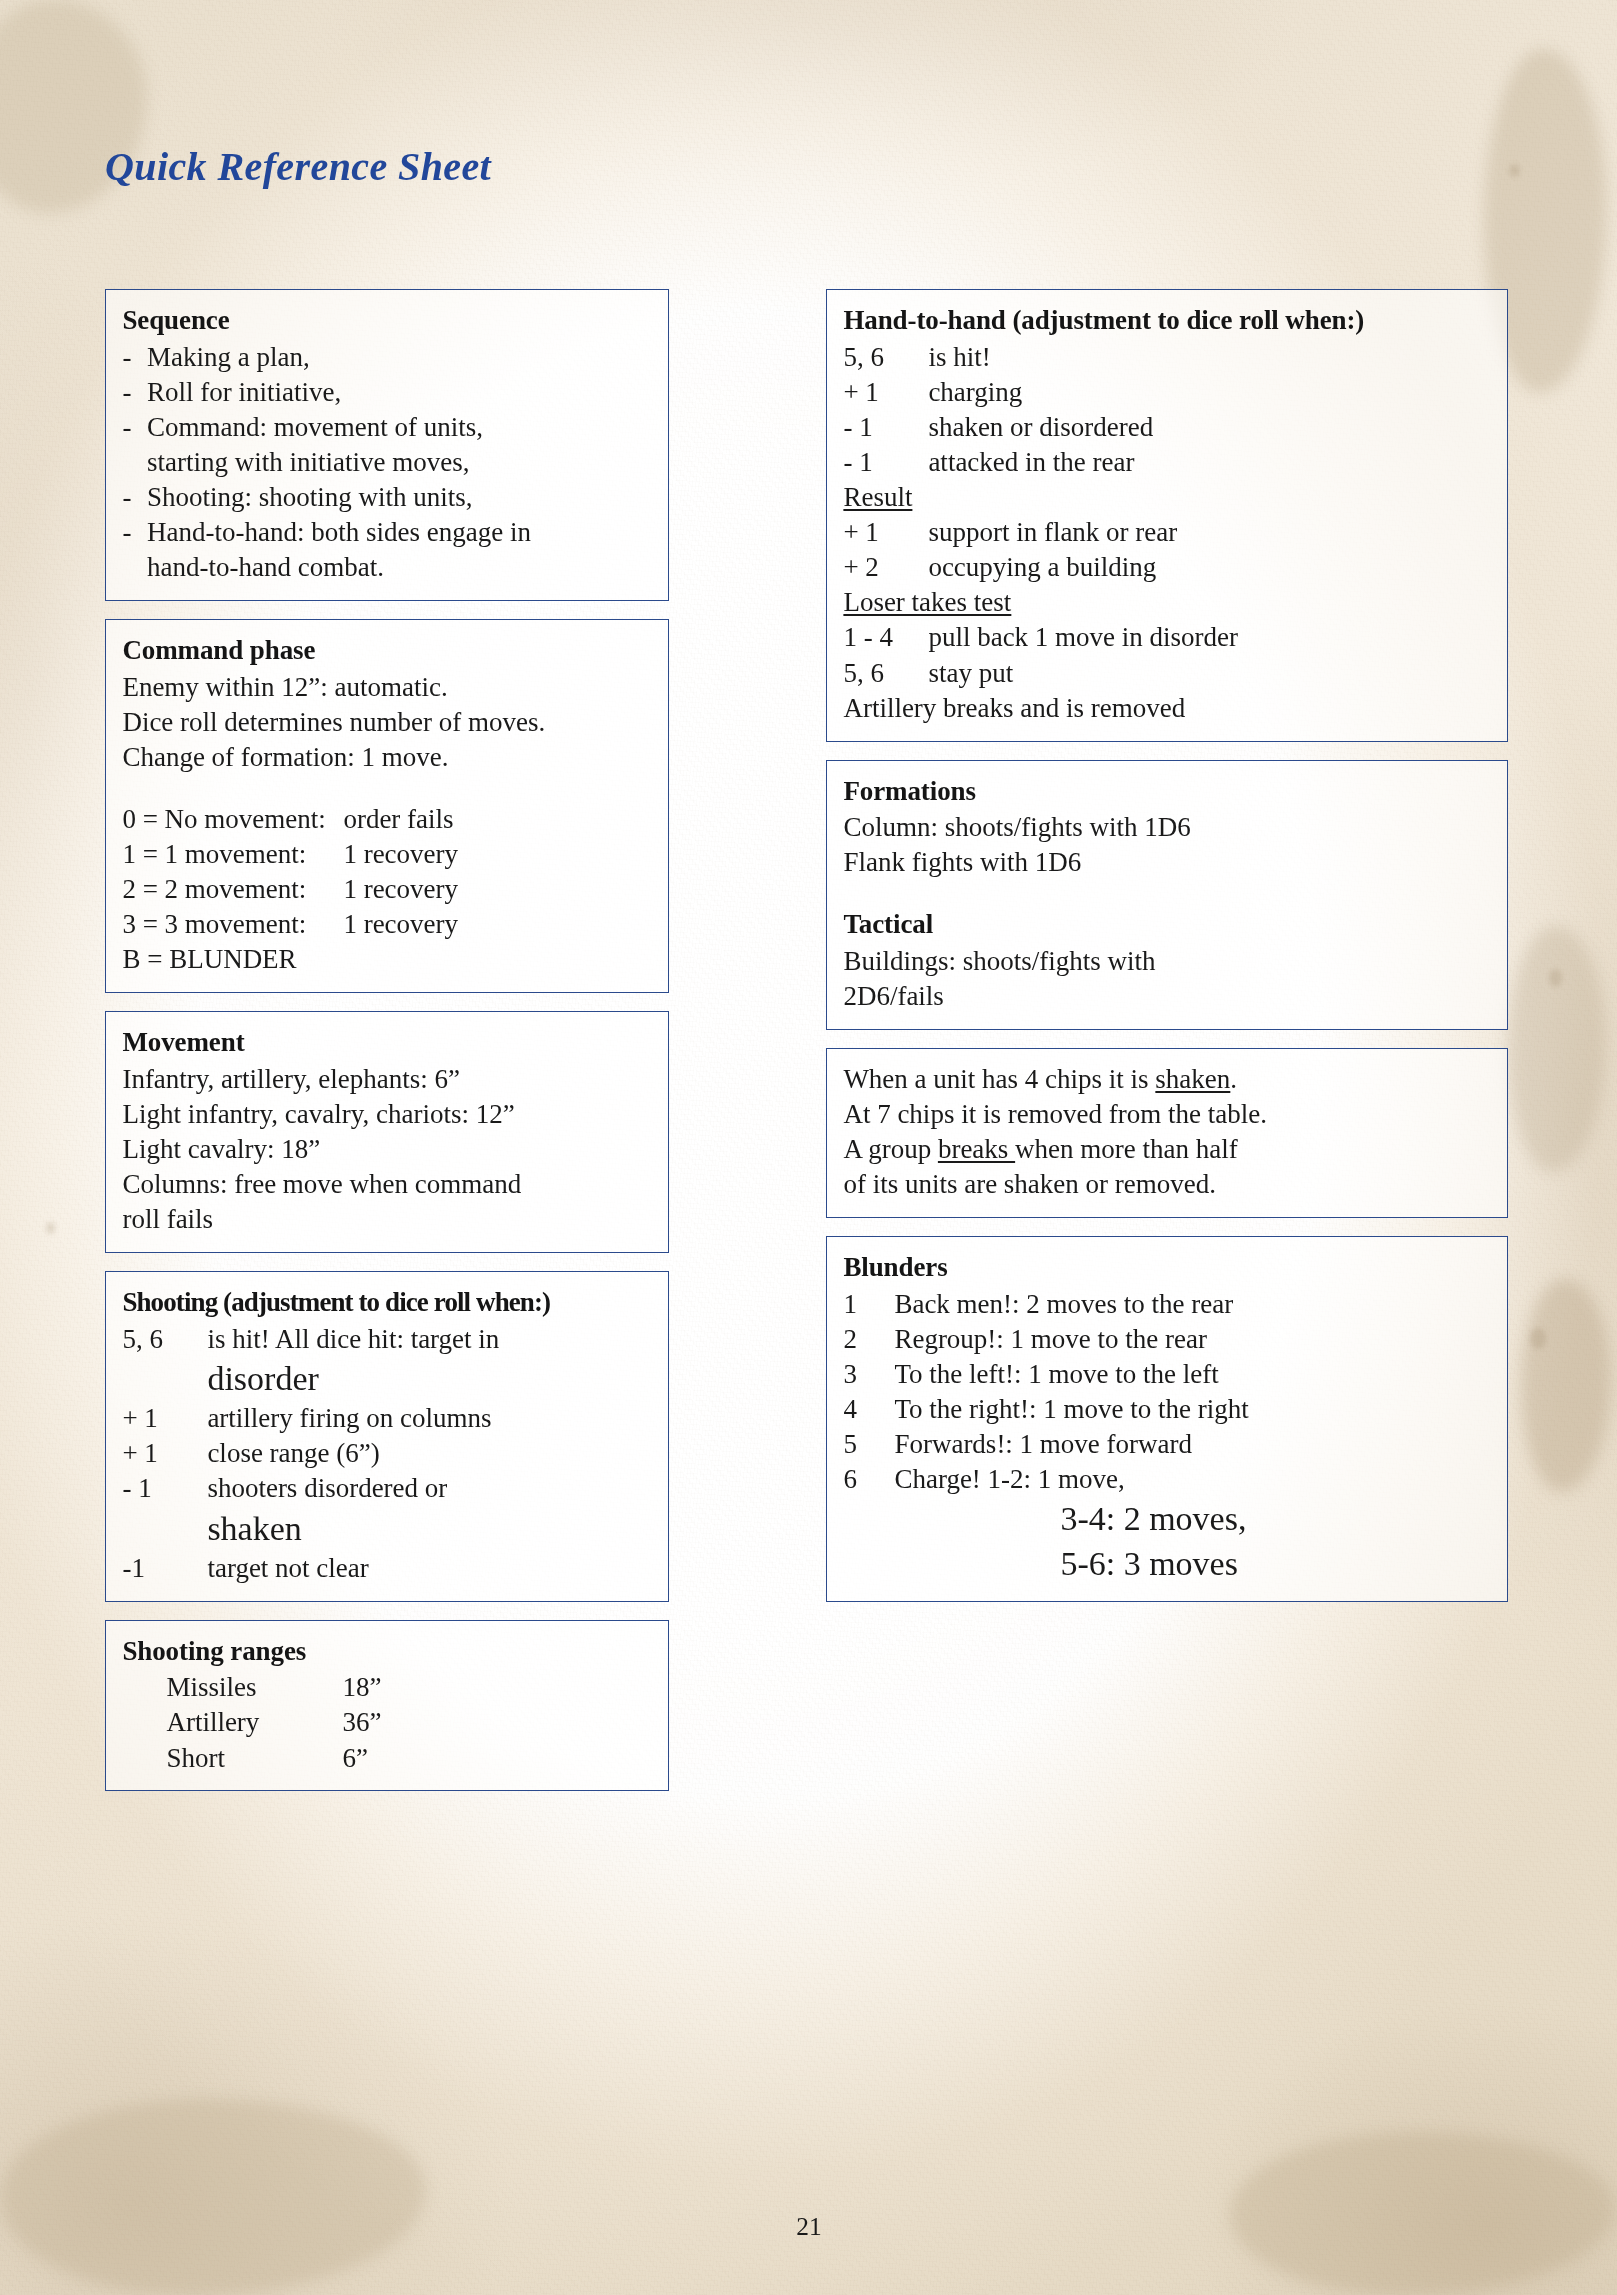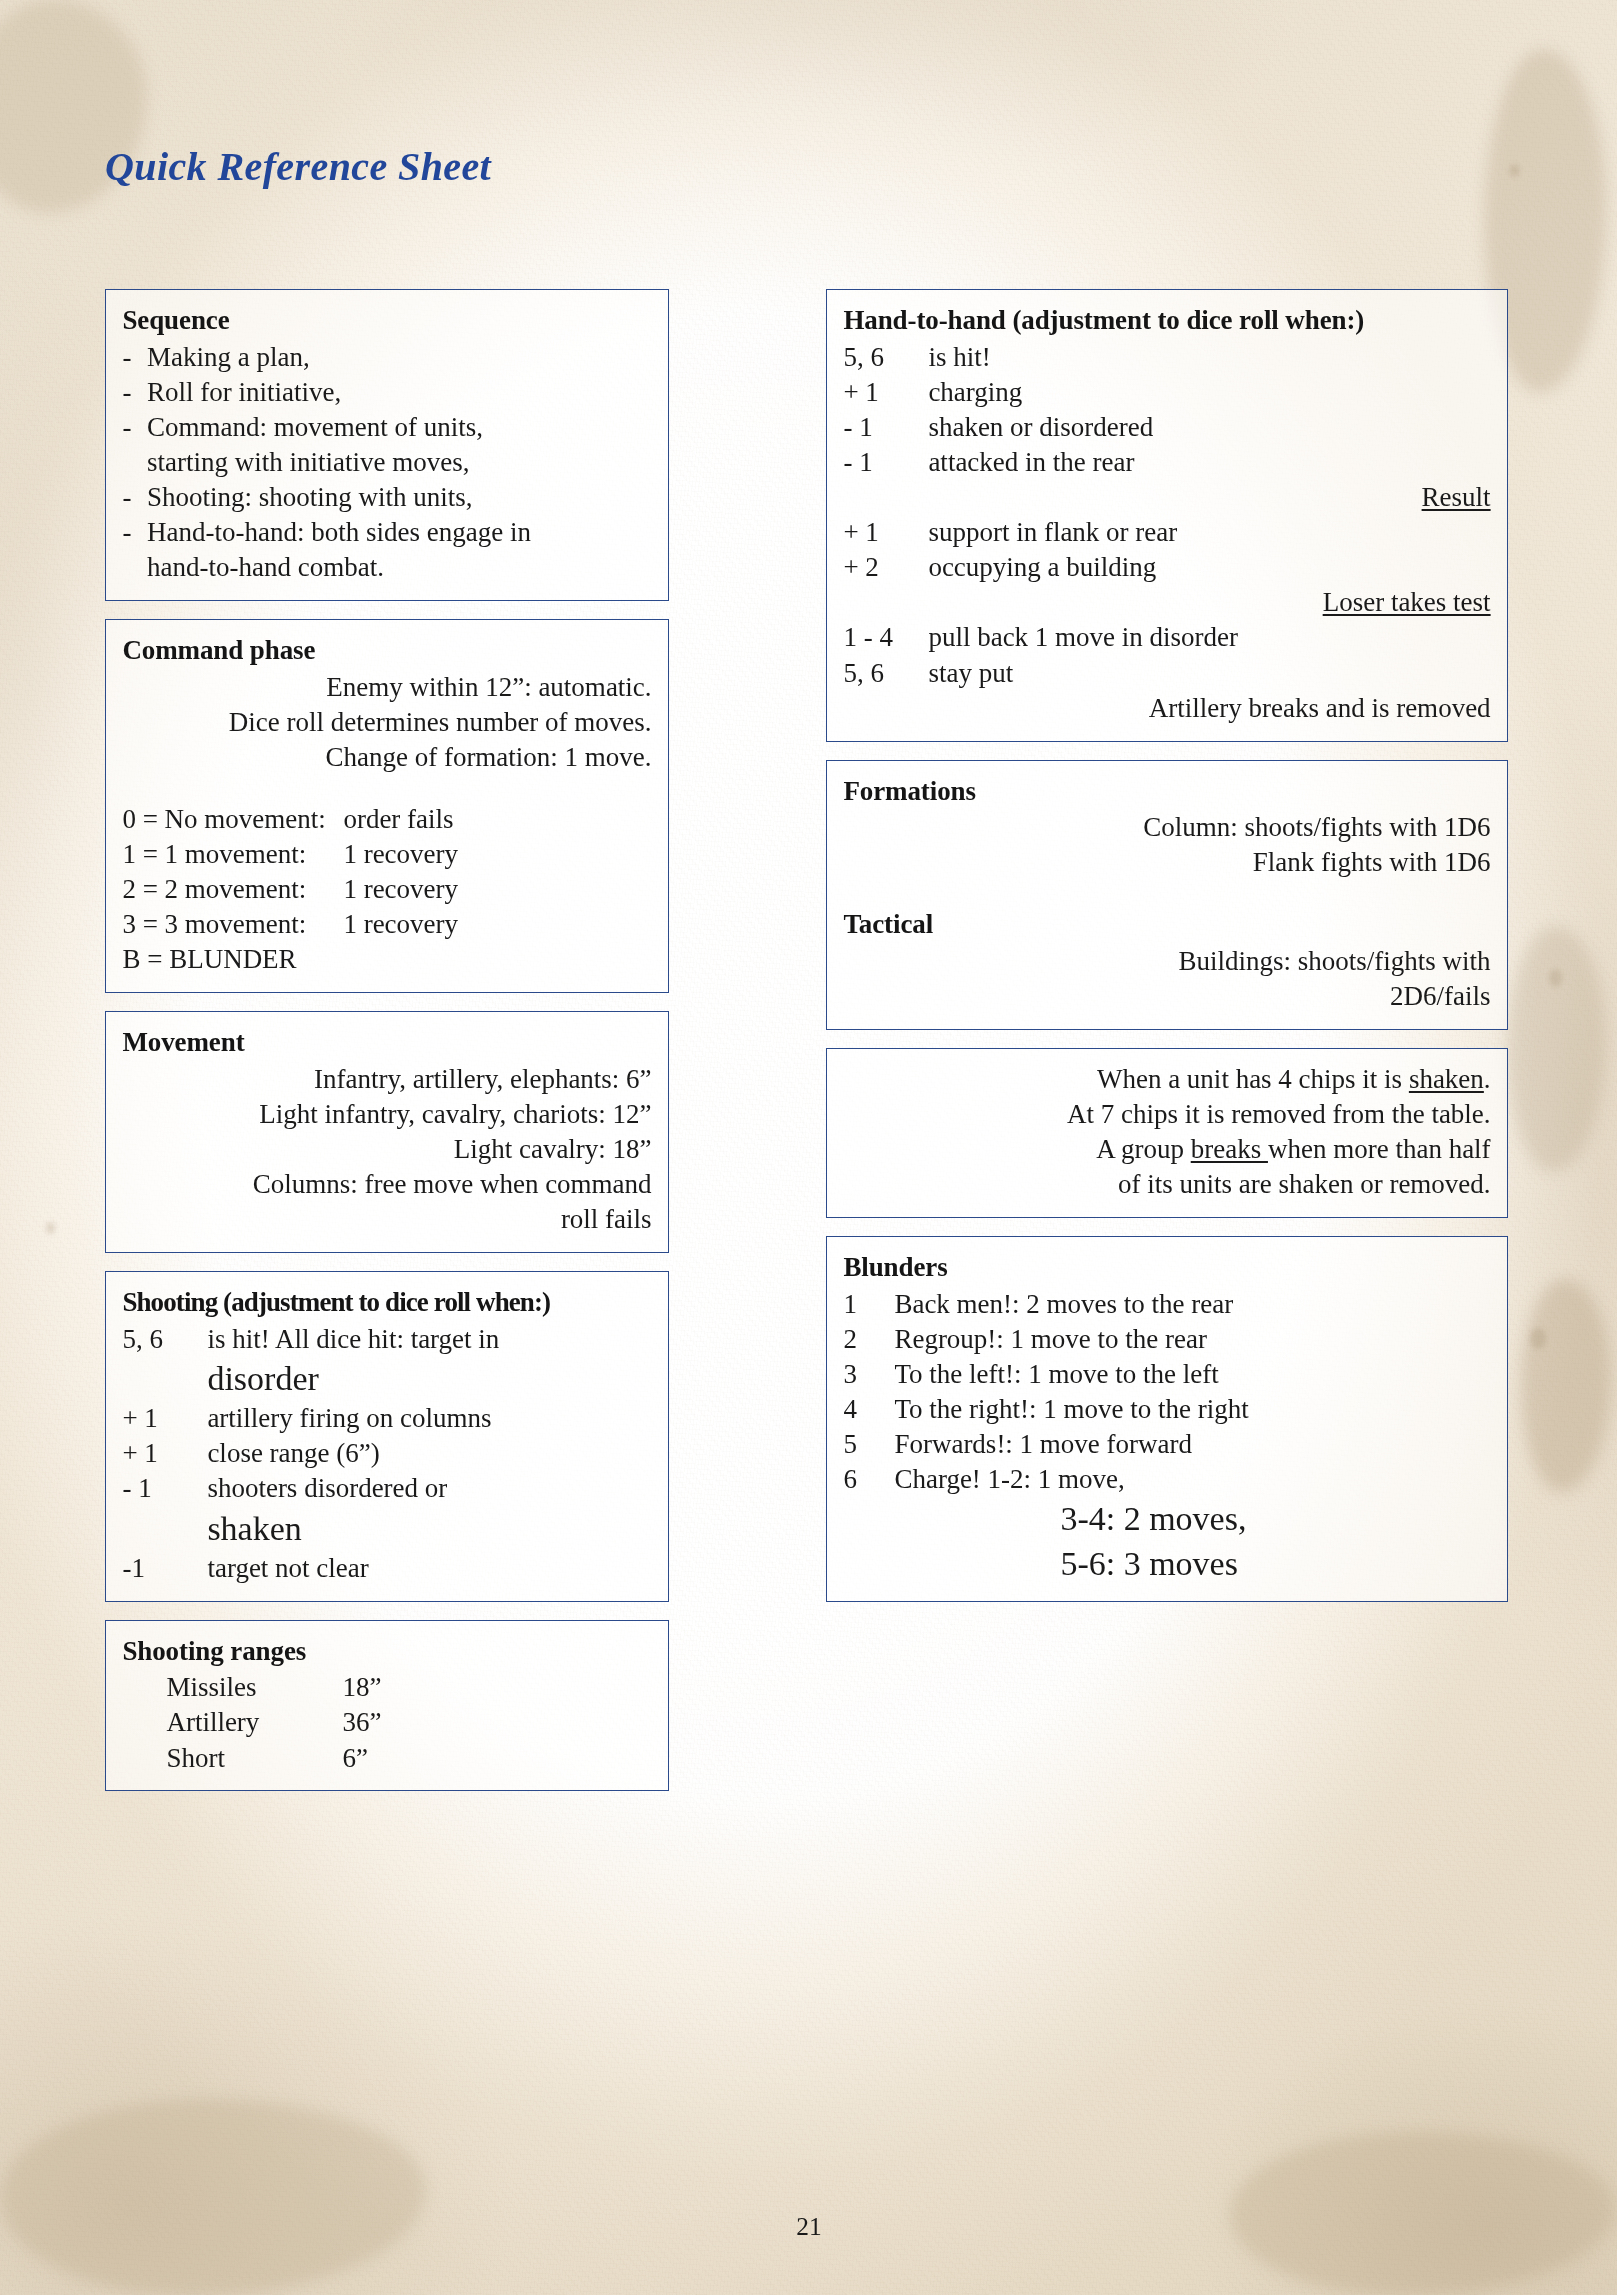--- a/index.html
+++ b/index.html
@@ -95,21 +95,20 @@
     margin-bottom: 1.6px;
     letter-spacing: -0.1px;
   }
   .panel-title.tight { letter-spacing: -0.9px; }
 
   .line {
     font-size: 27px;
     line-height: 1.30;
     color: #1a1a1a;
     white-space: pre;
-    text-align: right;
   }
 
   
   .bullet {
     display: flex;
     font-size: 27px;
     line-height: 1.30;
     color: #1a1a1a;
   }
   .bullet > .dash {

